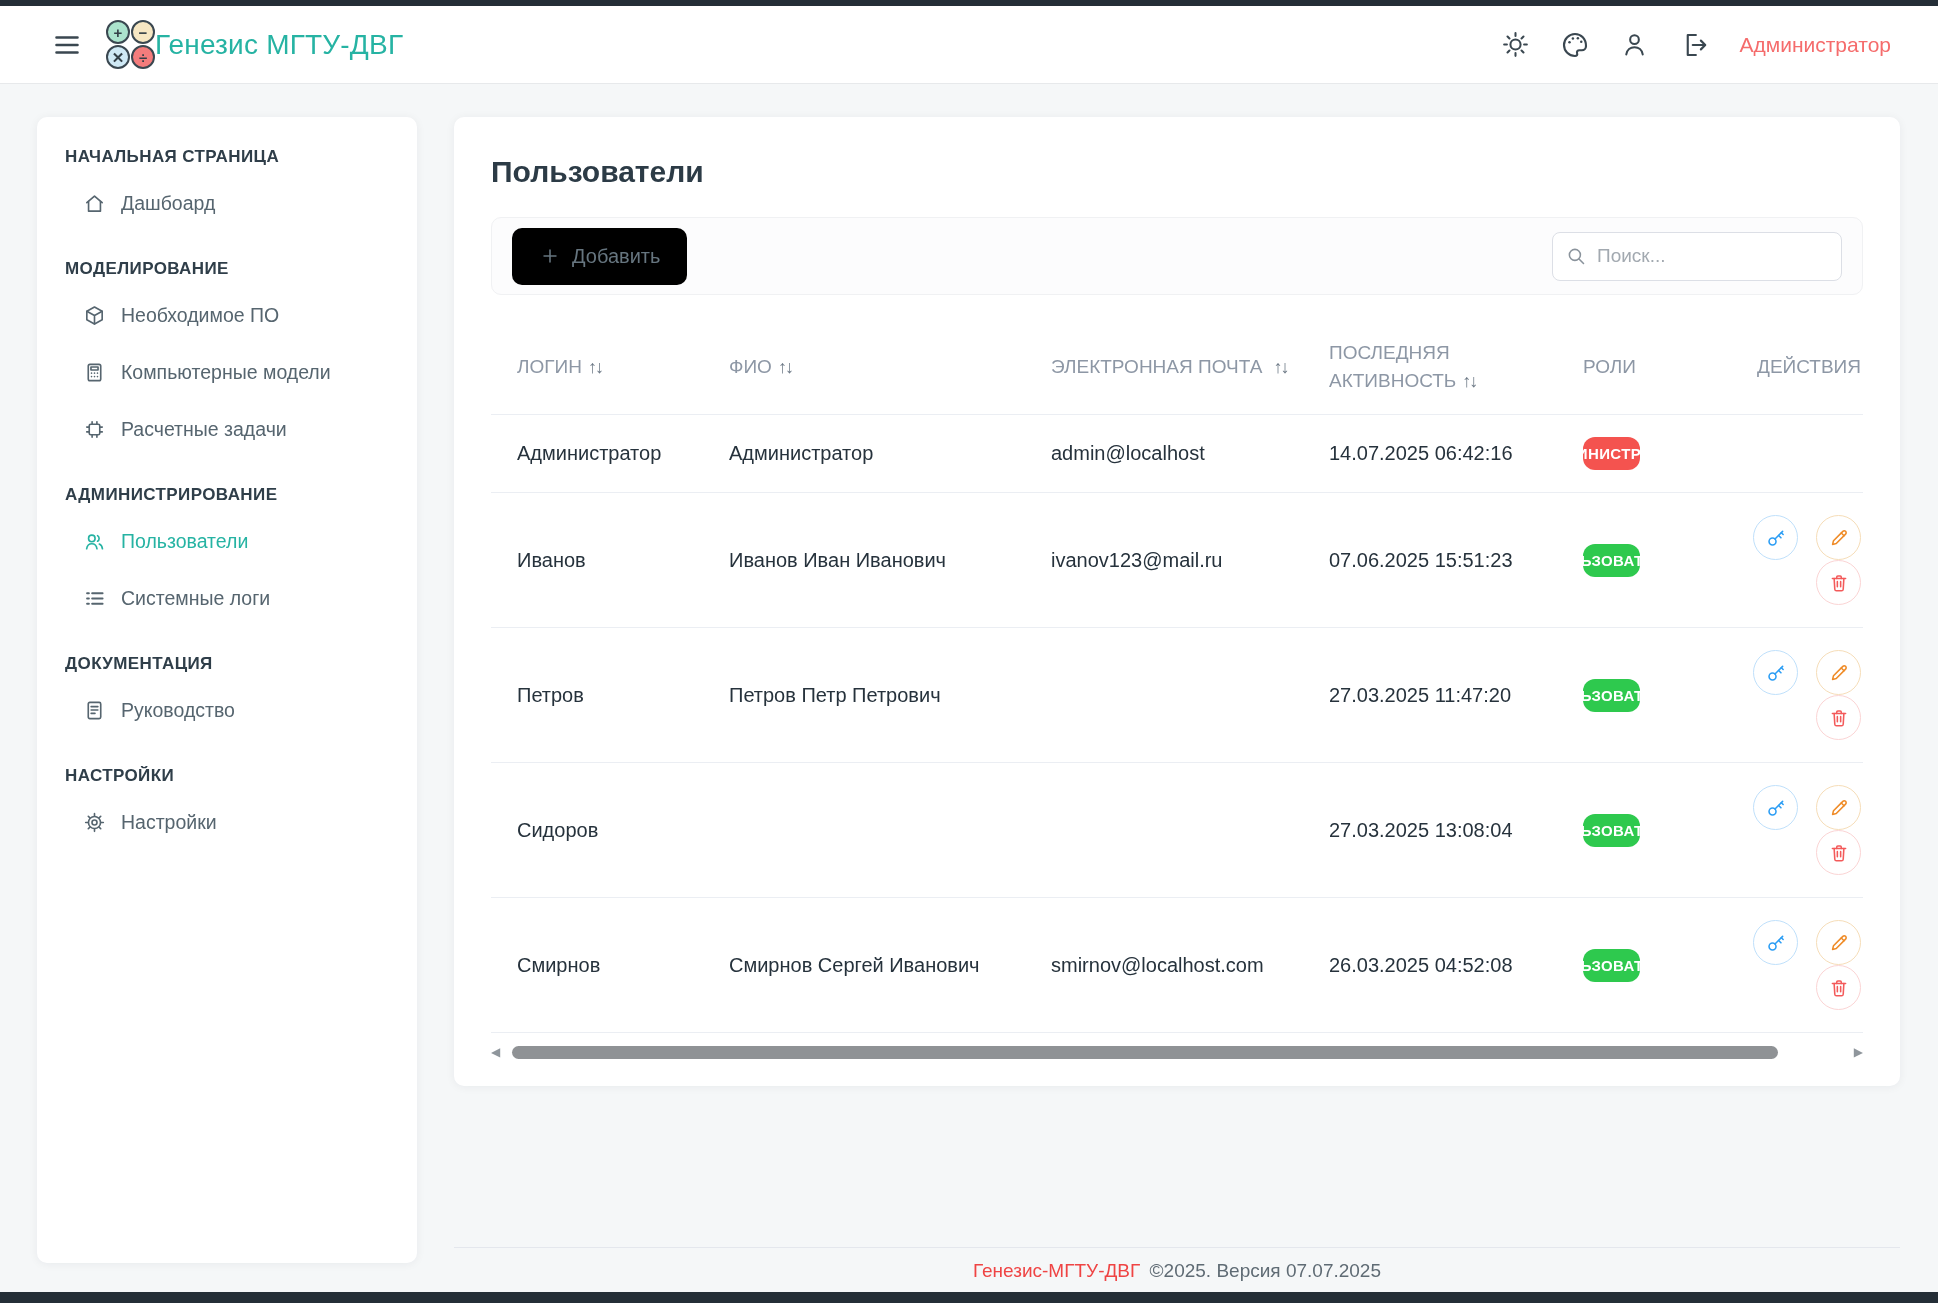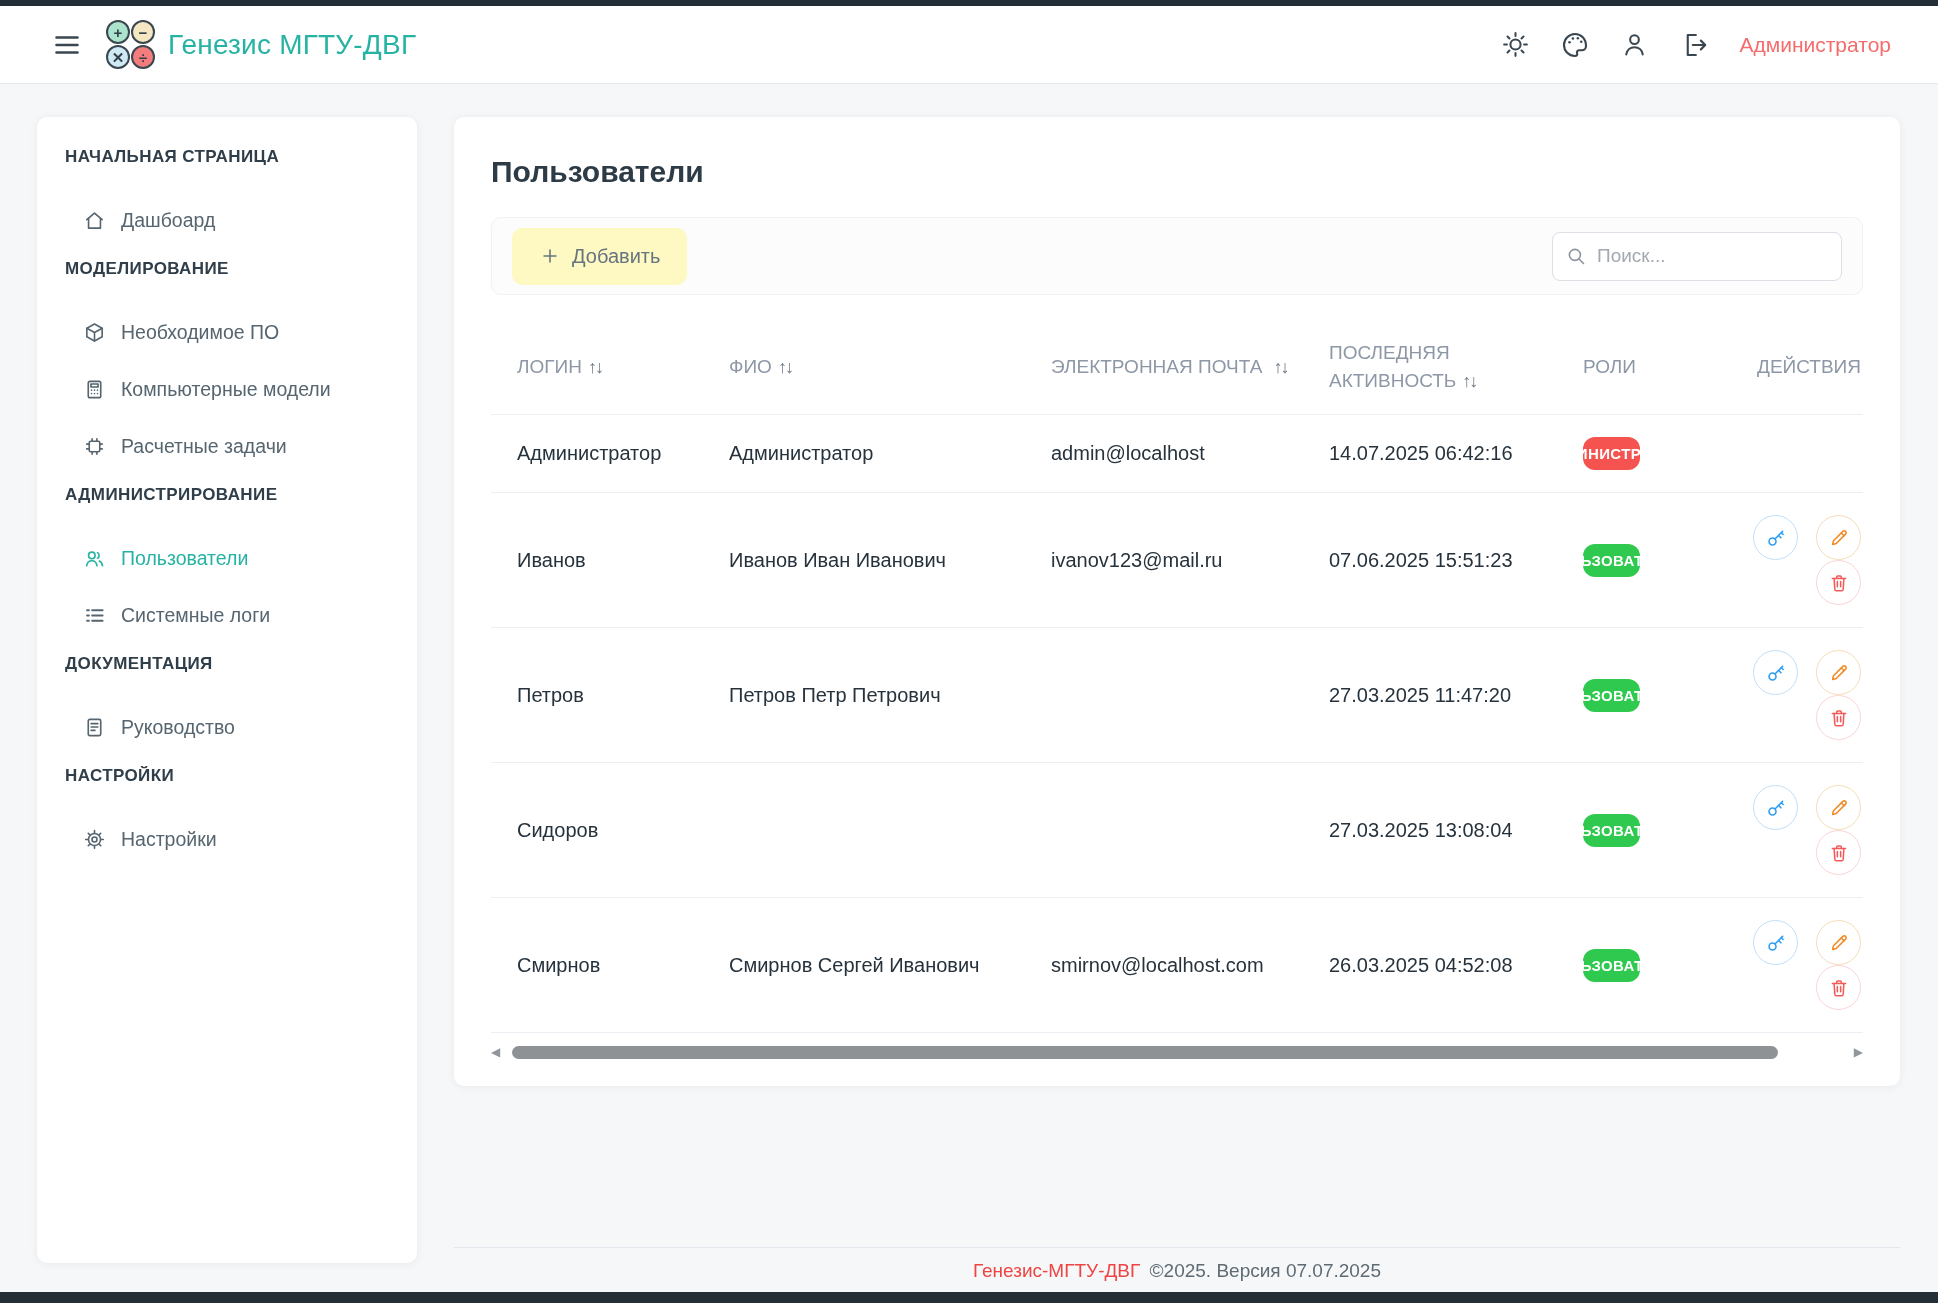--- a/index.html
+++ b/index.html
@@ -26,60 +26,60 @@
     padding:0 47px 0 50px; flex:0 0 auto;
   }
   .header-left { display:flex; align-items:center; }
   .hamburger { background:none; border:none; padding:0; color:#3a4750; cursor:pointer; }
   .logo { display:grid; grid-template-columns:24px 24px; grid-gap:1px; margin-left:22px; }
   .logo-tile {
     width:24px; height:24px; border:2.5px solid #3a4750; border-radius:50%;
     display:flex; align-items:center; justify-content:center;
     font-size:15px; font-weight:800; color:#333f47; line-height:1;
   }
-  .app-title { margin-left:13px; font-size:28px; font-weight:500; color:#26b3a3; letter-spacing:.2px; }
+  .app-title { font-size:28px; font-weight:500; color:#26b3a3; letter-spacing:.2px; }
   .header-right { display:flex; align-items:center; gap:30px; }
   .icon-btn { background:none; border:none; padding:0; color:#3a4750; cursor:pointer; }
   .user-label { color:#f56c6c; font-size:21px; cursor:pointer; }
 
   
   .content { flex:1 1 auto; display:flex; gap:37px; padding:33px 38px 0 37px; align-items:flex-start; }
 
   
   .sidebar {
     width:380px; min-height:1146px; background:#fff; border-radius:10px;
     box-shadow:0 1px 10px rgba(25,35,45,.06); padding:20px 18px; flex:0 0 auto;
   }
   .side-section-label {
     font-size:17px; font-weight:700; color:#2f3e49; letter-spacing:.4px;
     margin:27px 0 8px 10px;
   }
   .side-section:first-child .side-section-label { margin-top:10px; }
   .side-item {
-    height:57px; display:flex; align-items:flex-end; gap:15px; padding-left:28px;
+    height:57px; display:flex; align-items:center; gap:15px; padding-left:28px;
     font-size:19.5px; color:#56656f; border-radius:8px; cursor:pointer;
   }
   .side-item .si { color:#56656f; }
   .side-item.active { color:#26b3a3; font-weight:500; }
   .side-item.active .si { color:#26b3a3; }
 
   
   .main-col { flex:1 1 auto; align-self:stretch; display:flex; flex-direction:column; min-height:1175px; }
   .card {
     background:#fff; border-radius:10px; box-shadow:0 1px 10px rgba(25,35,45,.06);
     padding:38px 37px 26px; min-height:792px;
   }
   .page-title { margin:0; font-size:30px; font-weight:700; color:#2c3b46; }
 
   .toolbar {
     margin-top:28px; height:78px; background:#fcfcfd; border:1px solid #f0f1f3; border-radius:10px;
     display:flex; align-items:center; justify-content:space-between; padding:0 20px;
   }
   .add-btn {
-    display:flex; align-items:center; gap:11px; background:#fef9c3; border:none; border-radius:10px;
+    display:flex; align-items:center; gap:11px; background:#000000; border:none; border-radius:10px;
     height:57px; padding:0 27px; font-size:20px; color:#66757f; font-family:inherit; cursor:pointer;
   }
   .search-box { position:relative; width:290px; }
   .search-box .search-ic { position:absolute; left:13px; top:13px; color:#8a939c; }
   .search-box input {
     width:100%; height:49px; border:1px solid #dcdfe6; border-radius:8px;
     padding:0 14px 0 44px; font-size:19px; font-family:inherit; color:#3b82f6; outline:none; background:#fff;
   }
   .search-box input::placeholder { color:#a2a9b0; }
 

